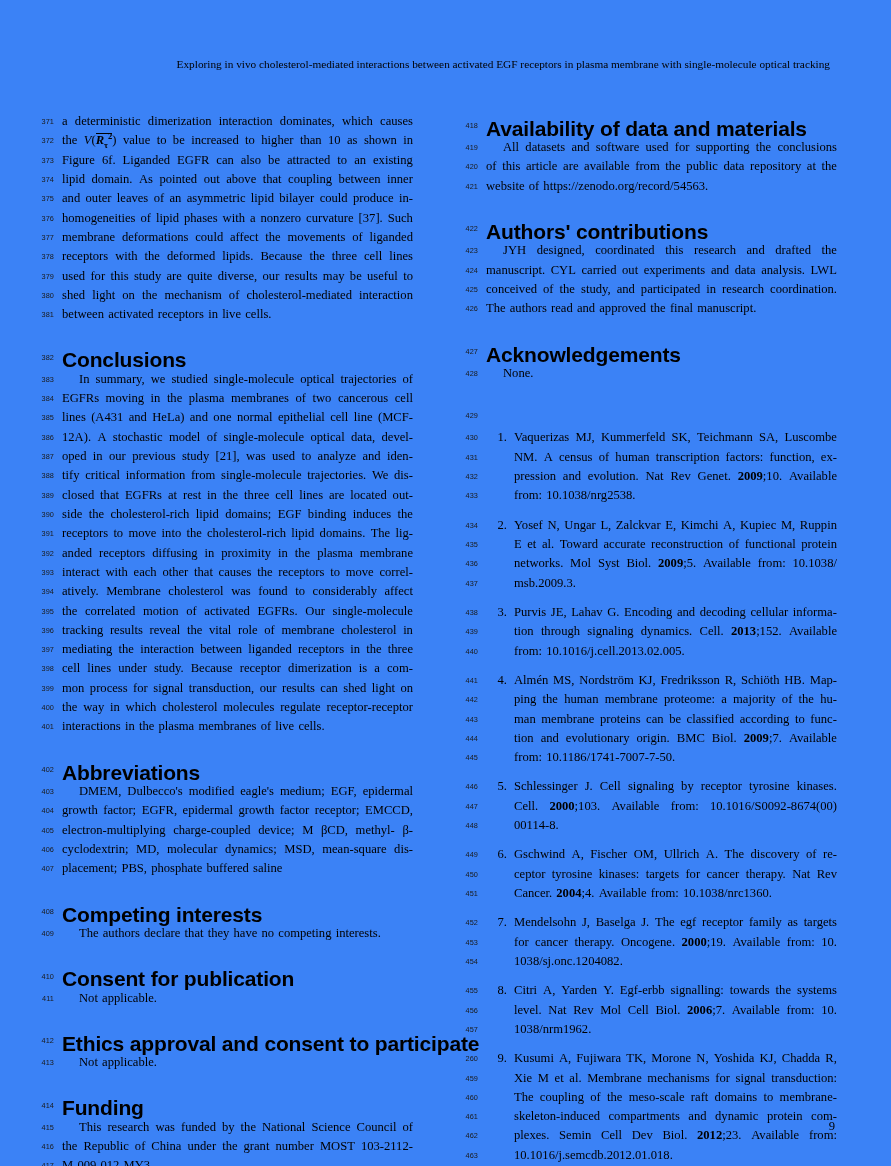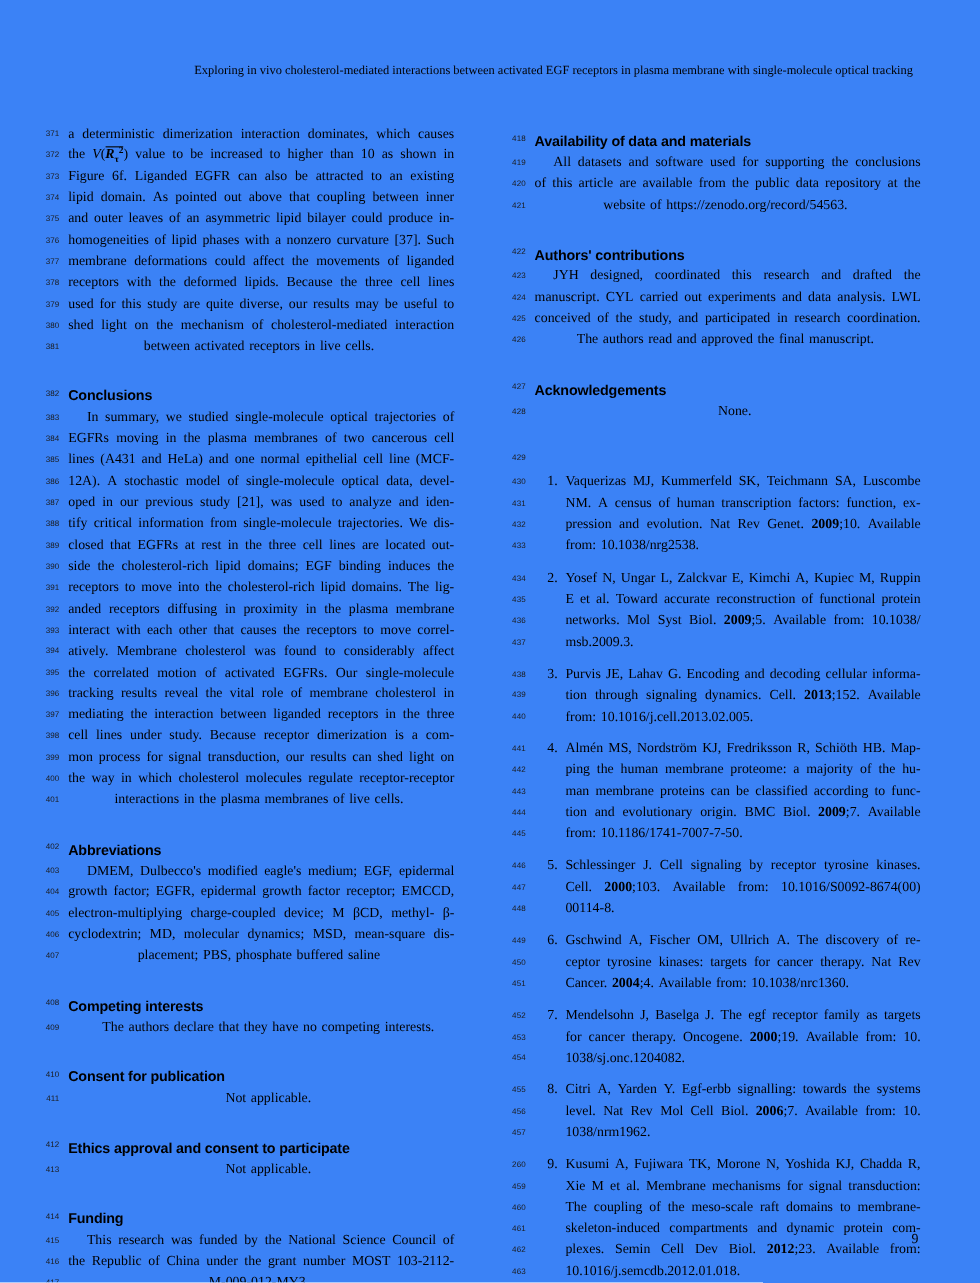--- a/index.html
+++ b/index.html
@@ -63,31 +63,31 @@
   }
 
   
   .just {
     display: flex;
     justify-content: space-between;
     white-space: nowrap;
   }
   .just > span { display: inline-block; }
   
-  .lastline { justify-content: center; }
+  .lastline { justify-content: flex-start; }
   .lastline > span { margin-right: 4.2px; }
 
   
   .indent { padding-left: 17px; }
 
   
   .heading .ltext {
     font-family: "Liberation Sans", sans-serif;
     font-weight: bold;
-    font-size: 13px;
+    font-size: 21px;
     line-height: 19.32px;
     letter-spacing: -0.15px;
   }
   .heading { height: 26px; align-items: flex-end; }
   .heading .lnum { line-height: 24px; }
   .gap-19 { height: 19.32px; }
   .gap-10 { height: 10px; }
 
   
   .refrow .ltext {

